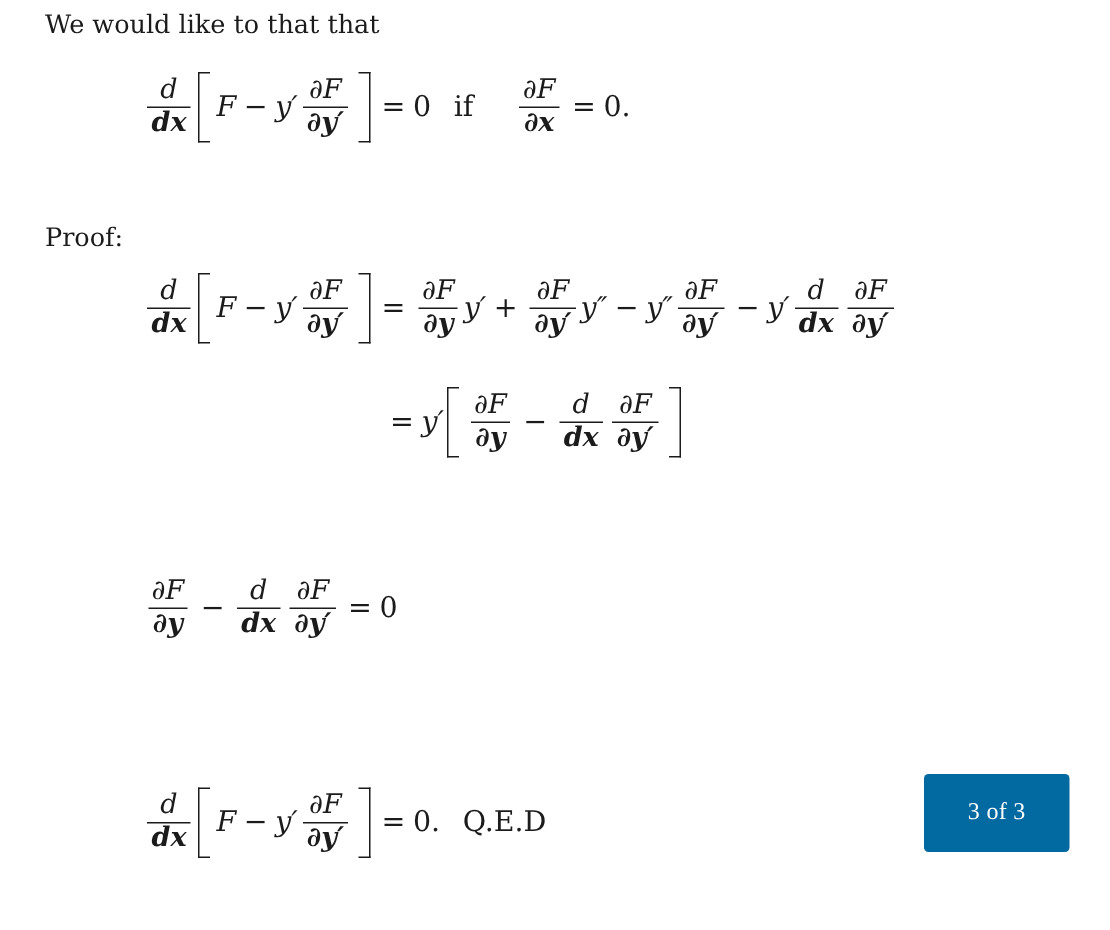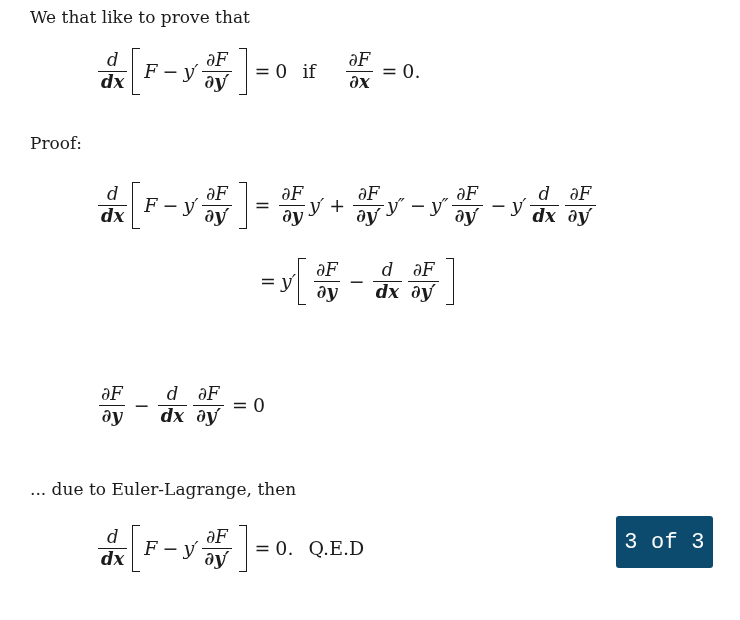--- a/index.html
+++ b/index.html
@@ -111,47 +111,47 @@
 
   .spacer-sm { display: inline-block; width: 10px; }
   .spacer-md { display: inline-block; width: 22px; }
 
   .badge {
     position: absolute;
     right: 27px;
     bottom: 52px;
     width: 97px;
     height: 52px;
-    background: #0c4a6e;
+    background: #0369a1;
     color: #ffffff;
     display: flex;
     align-items: center;
     justify-content: center;
-    font-family: Liberation Mono, monospace;
-    font-size: 22px;
+    font-family: Liberation Serif, serif;
+    font-size: 16px;
     border-radius: 3px;
     letter-spacing: 0.2px;
   }
 
   .r1 { position: absolute; left: 0;  top: 6px;   }
   .r2 { position: absolute; left: 0;  top: 48px;  }
-  .r3 { position: absolute; left: 0;  top: 132px; }
+  .r3 { position: absolute; left: 0;  top: 148px; }
   .r4 { position: absolute; left: 0;  top: 182px; }
   .r5 { position: absolute; left: 0;  top: 258px; }
   .r6 { position: absolute; left: 0;  top: 340px; }
   .r7 { position: absolute; left: 0;  top: 385px; }
   .r8 { position: absolute; left: 0;  top: 478px; }
   .r9 { position: absolute; left: 0;  top: 525px; }
 </style>
 </head>
 <body>
 
 <div class="page">
 
-  <p class="para r1">We that like to prove that</p>
+  <p class="para r1">We would like to that that</p>
 
   <div class="eq-block r2">
     <span class="math">
       <span class="frac">
         <span class="num mi">d</span>
         <span class="den mi">dx</span>
       </span>
       <span class="bracket">
         <span class="br-left"></span>
         <span class="br-body">
@@ -271,21 +271,20 @@
       </span>
       <span class="frac">
         <span class="num mi">∂F</span>
         <span class="den mi">∂y′</span>
       </span>
       <span class="mo">=</span>
       <span class="mn">0</span>
     </span>
   </div>
 
-  <p class="para r8">... due to Euler-Lagrange, then</p>
 
   <div class="eq-block r9">
     <span class="math">
       <span class="frac">
         <span class="num mi">d</span>
         <span class="den mi">dx</span>
       </span>
       <span class="bracket">
         <span class="br-left"></span>
         <span class="br-body">

